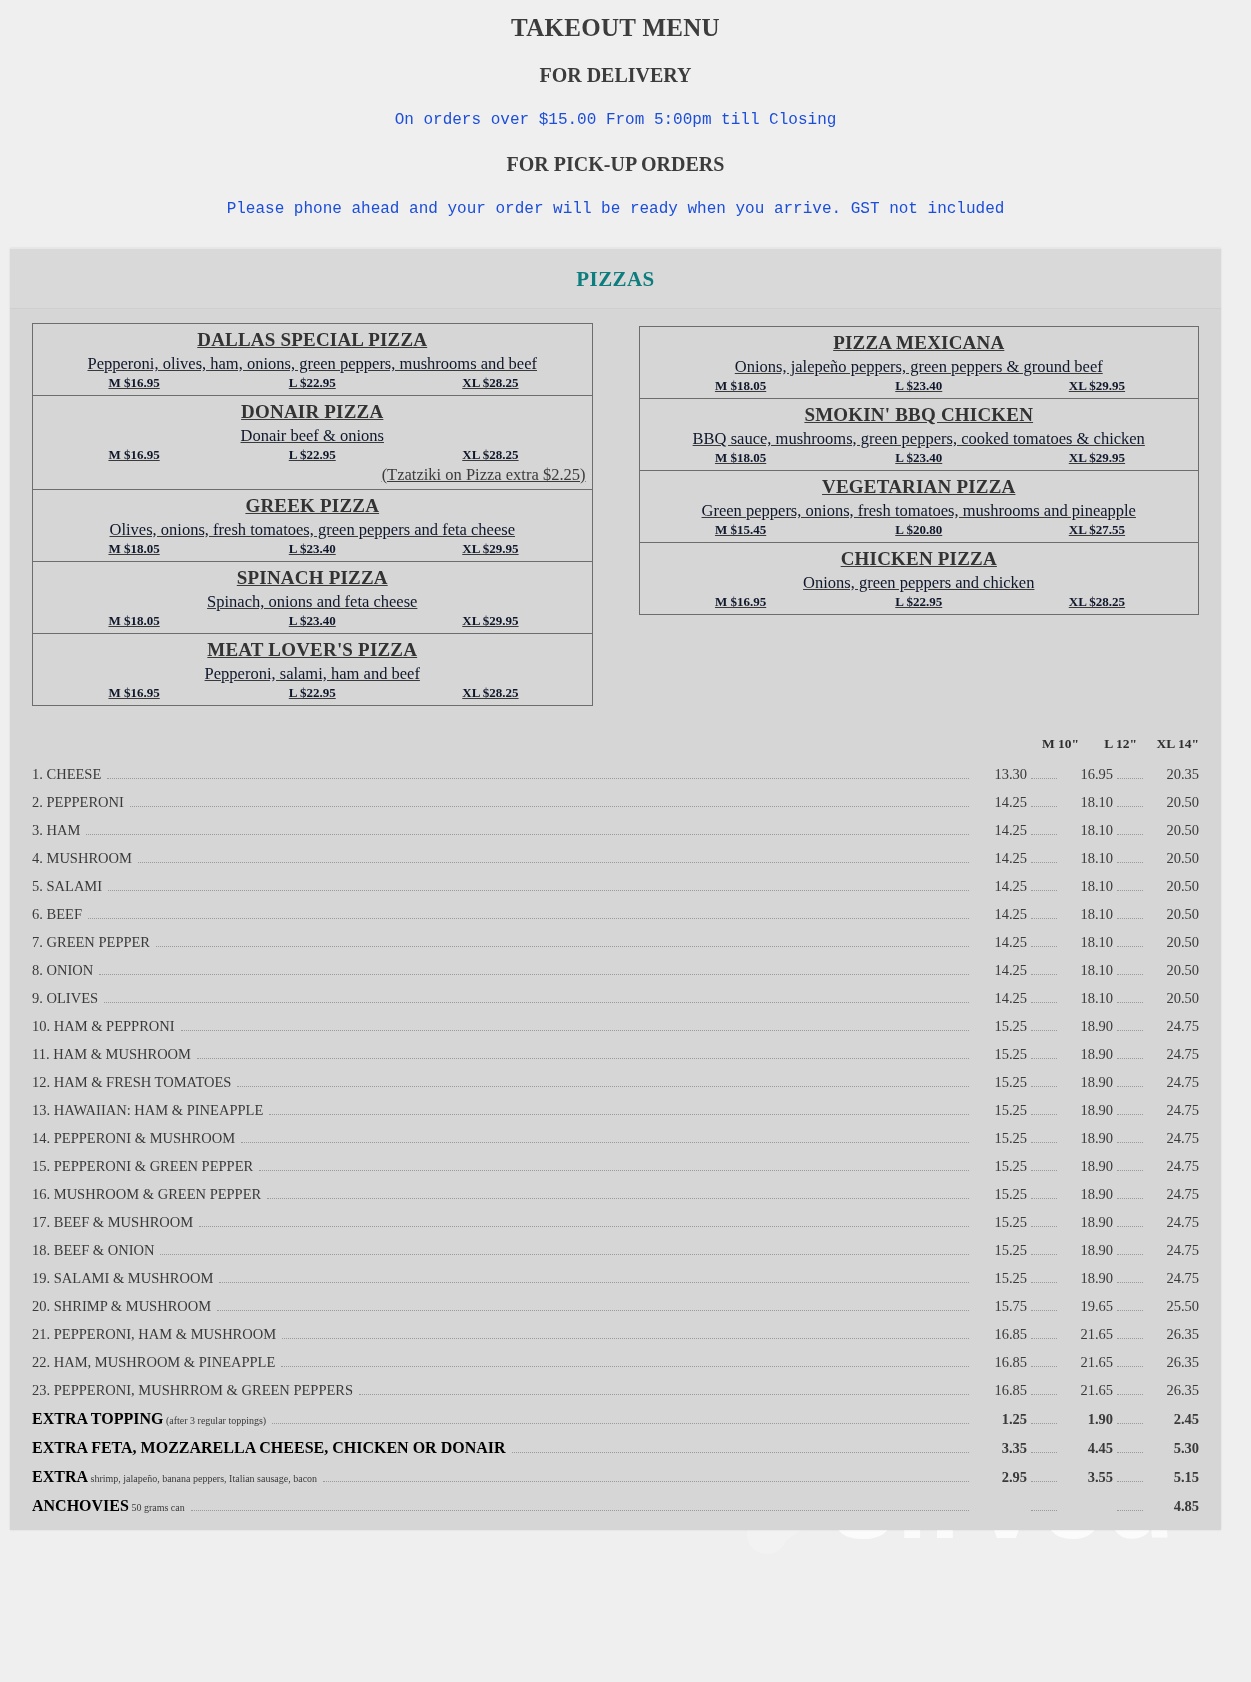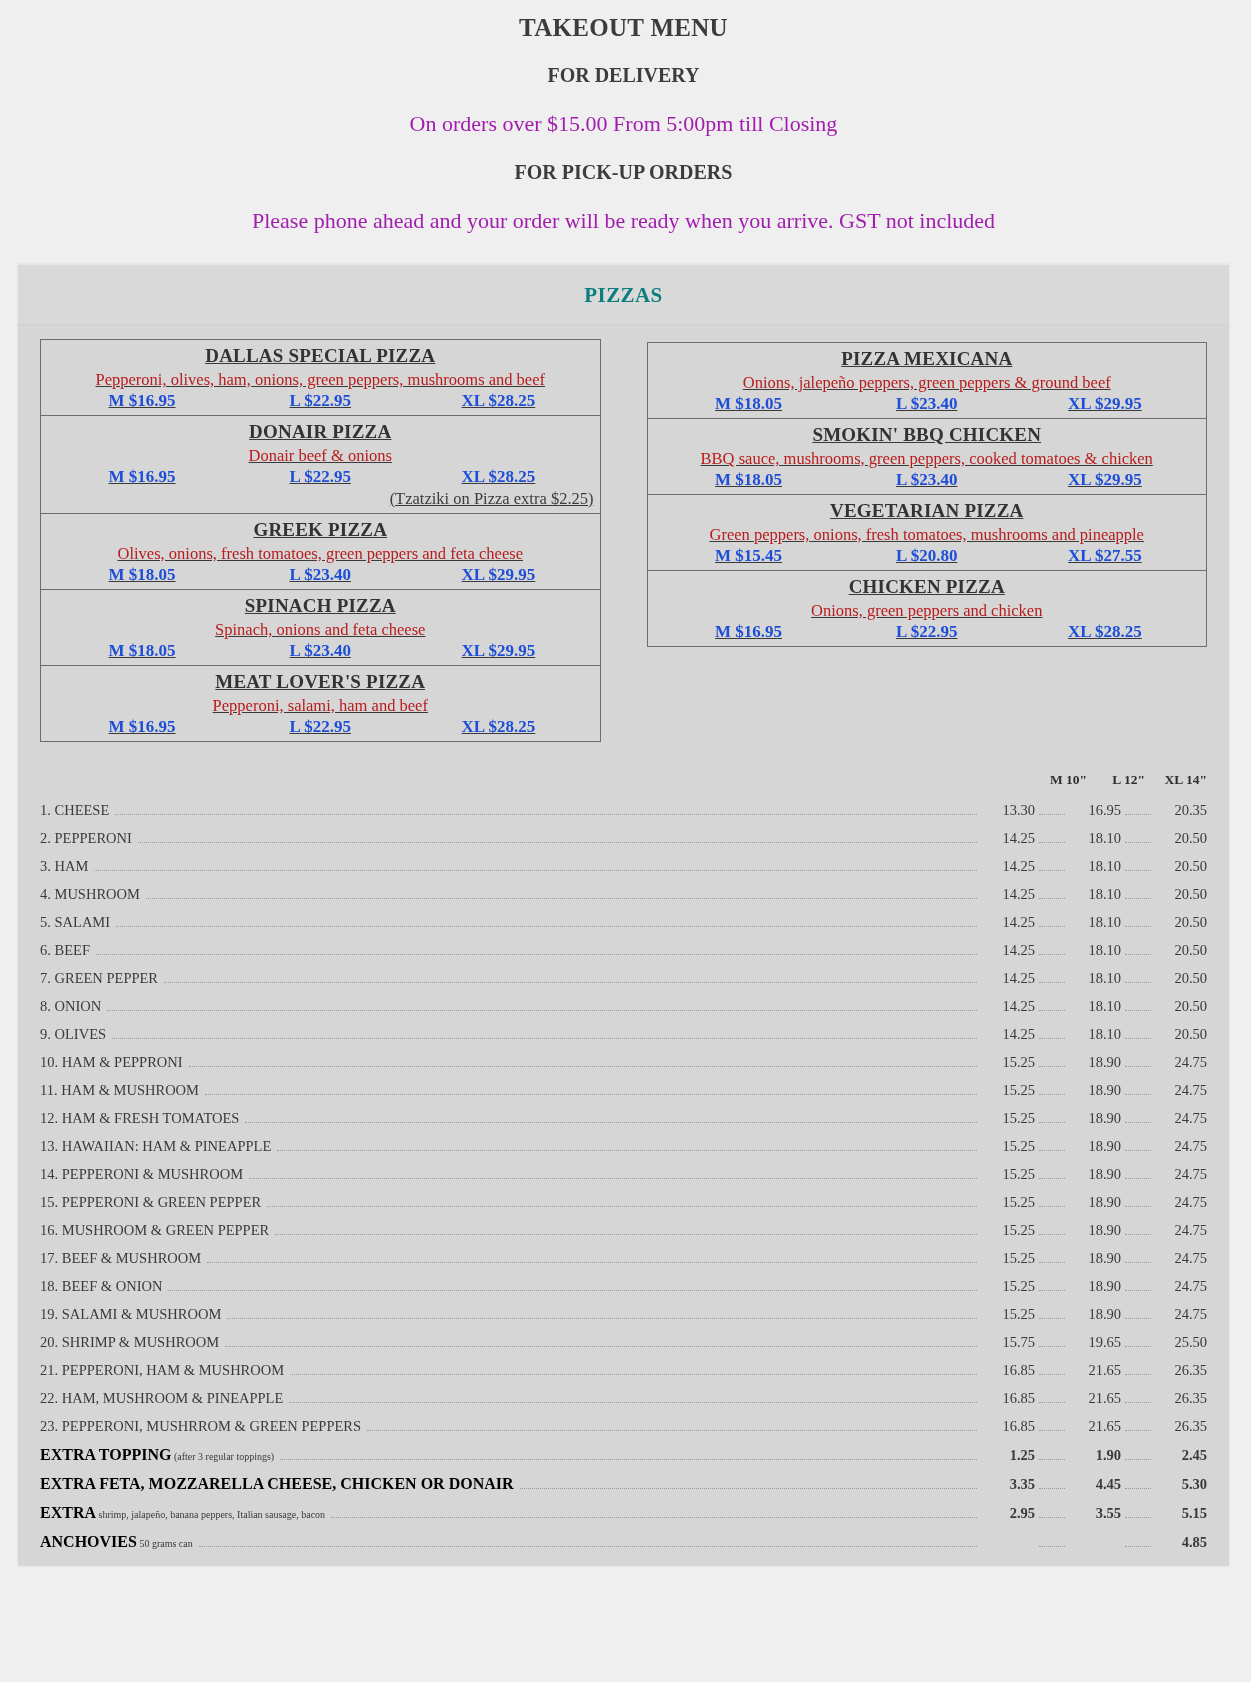--- a/index.html
+++ b/index.html
@@ -9,35 +9,34 @@
     background: #efefef;
     font-family: "Liberation Serif", "DejaVu Serif", serif;
     color: #3a3a3a;
   }
   #page {
     position: relative;
     width: 1231px;
     min-height: 1682px;
     background: #efefef;
     overflow: hidden;
-    margin-left: 8px;
   }
 
   
   .header { padding: 6px 0 10px 0; text-align: center; }
   .h-title {
     font-size: 25px; font-weight: bold; letter-spacing: .3px;
     color: #3c3c3c; margin: 8px 0 22px 0;
   }
   .h-sub {
     font-size: 20px; font-weight: bold; color: #3c3c3c;
     margin: 0 0 24px 0;
   }
   .h-line {
-    font-size: 22px; color: #a21caf; margin: 0 0 24px 0;
+    font-size: 16px; color: #1d4ed8; margin: 0 0 24px 0; font-family: Liberation Mono, monospace;
   }
   .h-line.last { margin-bottom: 10px; }
 
   
   .panel {
     margin: 10px 10px 0 10px;
     background: #d6d6d6;
     border-top: 1px solid #e6e6e6;
     box-shadow: 0 0 2px rgba(0,0,0,.10);
     position: relative;
@@ -74,28 +73,28 @@
     text-align: center;
     font-weight: bold;
     font-size: 19px;
     color: #333;
     letter-spacing: .2px;
     margin-bottom: 3px;
   }
   .spec-desc {
     text-align: center;
     font-size: 16.5px;
-    color: #b91c1c;
+    color: #0f172a;
     margin-bottom: 1px;
   }
   .spec-prices {
     display: flex;
-    font-size: 17px;
+    font-size: 13px;
     font-weight: bold;
-    color: #1d4ed8;
+    color: #0f172a;
     padding: 0 6px;
     justify-content: space-between;
   }
   .spec-prices span { flex: 1 1 0; text-align: center; }
   .spec-note {
     text-align: right;
     font-size: 16.5px;
     color: #3c3c3c;
     margin-top: 2px;
   }

